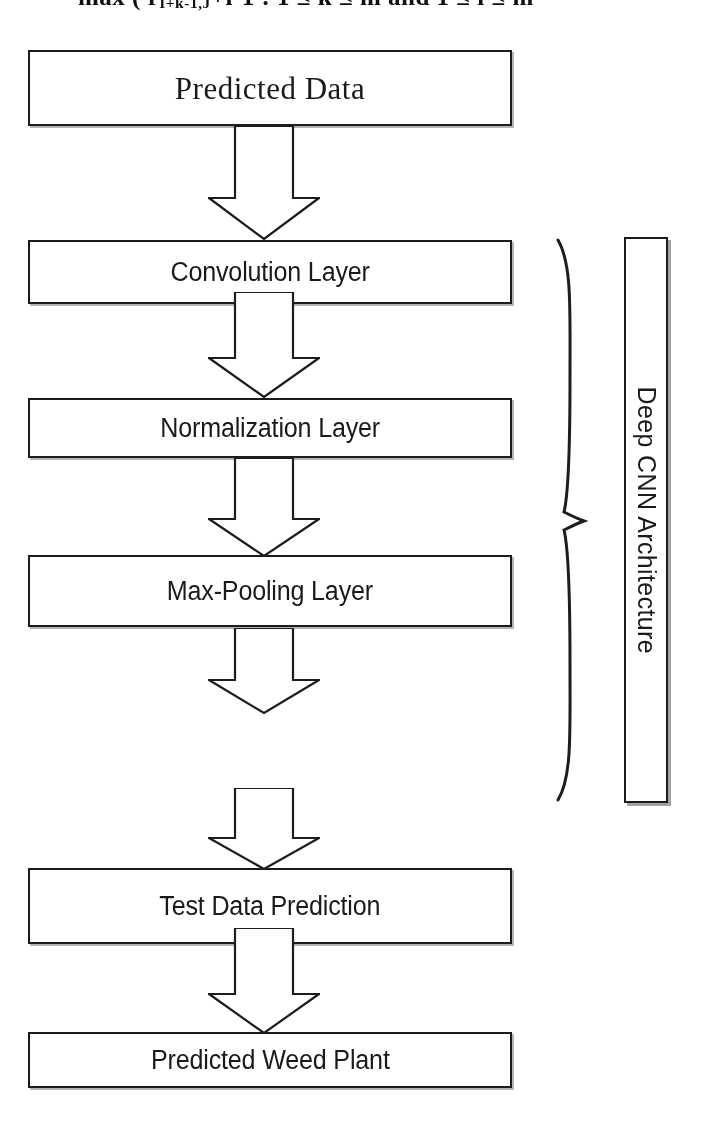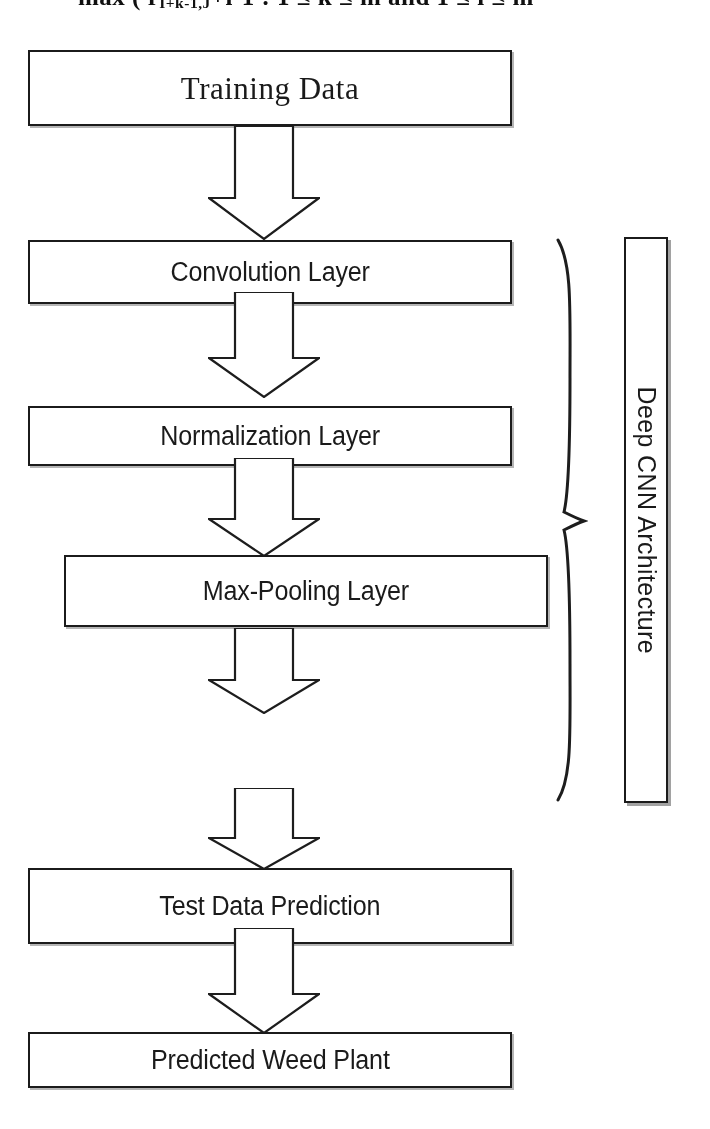--- a/index.html
+++ b/index.html
@@ -119,50 +119,50 @@
 
 <div id="page">
 
   <div class="formula-strip">
     <div class="formula-text">
       max ( r<sub>I+k-1,J</sub>+l-1 : 1 ≤ k ≤ m and 1 ≤ l ≤ m
     </div>
   </div>
 
   <div class="flow-box serif-box" style="left:28px; top:50px; width:484px; height:76px;">
-    <span class="box-label">Training Data</span>
+    <span class="box-label">Predicted Data</span>
   </div>
 
   <div class="block-arrow" style="left:208px; top:126px; height:114px;">
     <svg viewBox="0 0 112 114" preserveAspectRatio="none">
       <polygon points="27,0 85,0 85,72 111,72 56,113 1,72 27,72" fill="#ffffff" stroke="#1d1d1d" stroke-width="2.2" stroke-linejoin="miter"></polygon>
     </svg>
   </div>
 
   <div class="flow-box sans-box" style="left:28px; top:240px; width:484px; height:64px;">
     <span class="box-label">Convolution Layer</span>
   </div>
 
   <div class="block-arrow" style="left:208px; top:292px; height:106px;">
     <svg viewBox="0 0 112 106" preserveAspectRatio="none">
       <polygon points="27,0 85,0 85,66 111,66 56,105 1,66 27,66" fill="#ffffff" stroke="#1d1d1d" stroke-width="2.2" stroke-linejoin="miter"></polygon>
     </svg>
   </div>
 
-  <div class="flow-box sans-box" style="left:28px; top:398px; width:484px; height:60px;margin-top:8px;">
+  <div class="flow-box sans-box" style="left:28px; top:398px; width:484px; height:60px;">
     <span class="box-label">Normalization Layer</span>
   </div>
 
   <div class="block-arrow" style="left:208px; top:458px; height:99px;">
     <svg viewBox="0 0 112 99" preserveAspectRatio="none">
       <polygon points="27,0 85,0 85,61 111,61 56,98 1,61 27,61" fill="#ffffff" stroke="#1d1d1d" stroke-width="2.2" stroke-linejoin="miter"></polygon>
     </svg>
   </div>
 
-  <div class="flow-box sans-box" style="left:28px; top:555px; width:484px; height:72px;margin-left:36px;">
+  <div class="flow-box sans-box" style="left:28px; top:555px; width:484px; height:72px;">
     <span class="box-label">Max-Pooling Layer</span>
   </div>
 
   <div class="block-arrow" style="left:208px; top:628px; height:86px;">
     <svg viewBox="0 0 112 86" preserveAspectRatio="none">
       <polygon points="27,0 85,0 85,52 111,52 56,85 1,52 27,52" fill="#ffffff" stroke="#1d1d1d" stroke-width="2.2" stroke-linejoin="miter"></polygon>
     </svg>
   </div>
 
 

